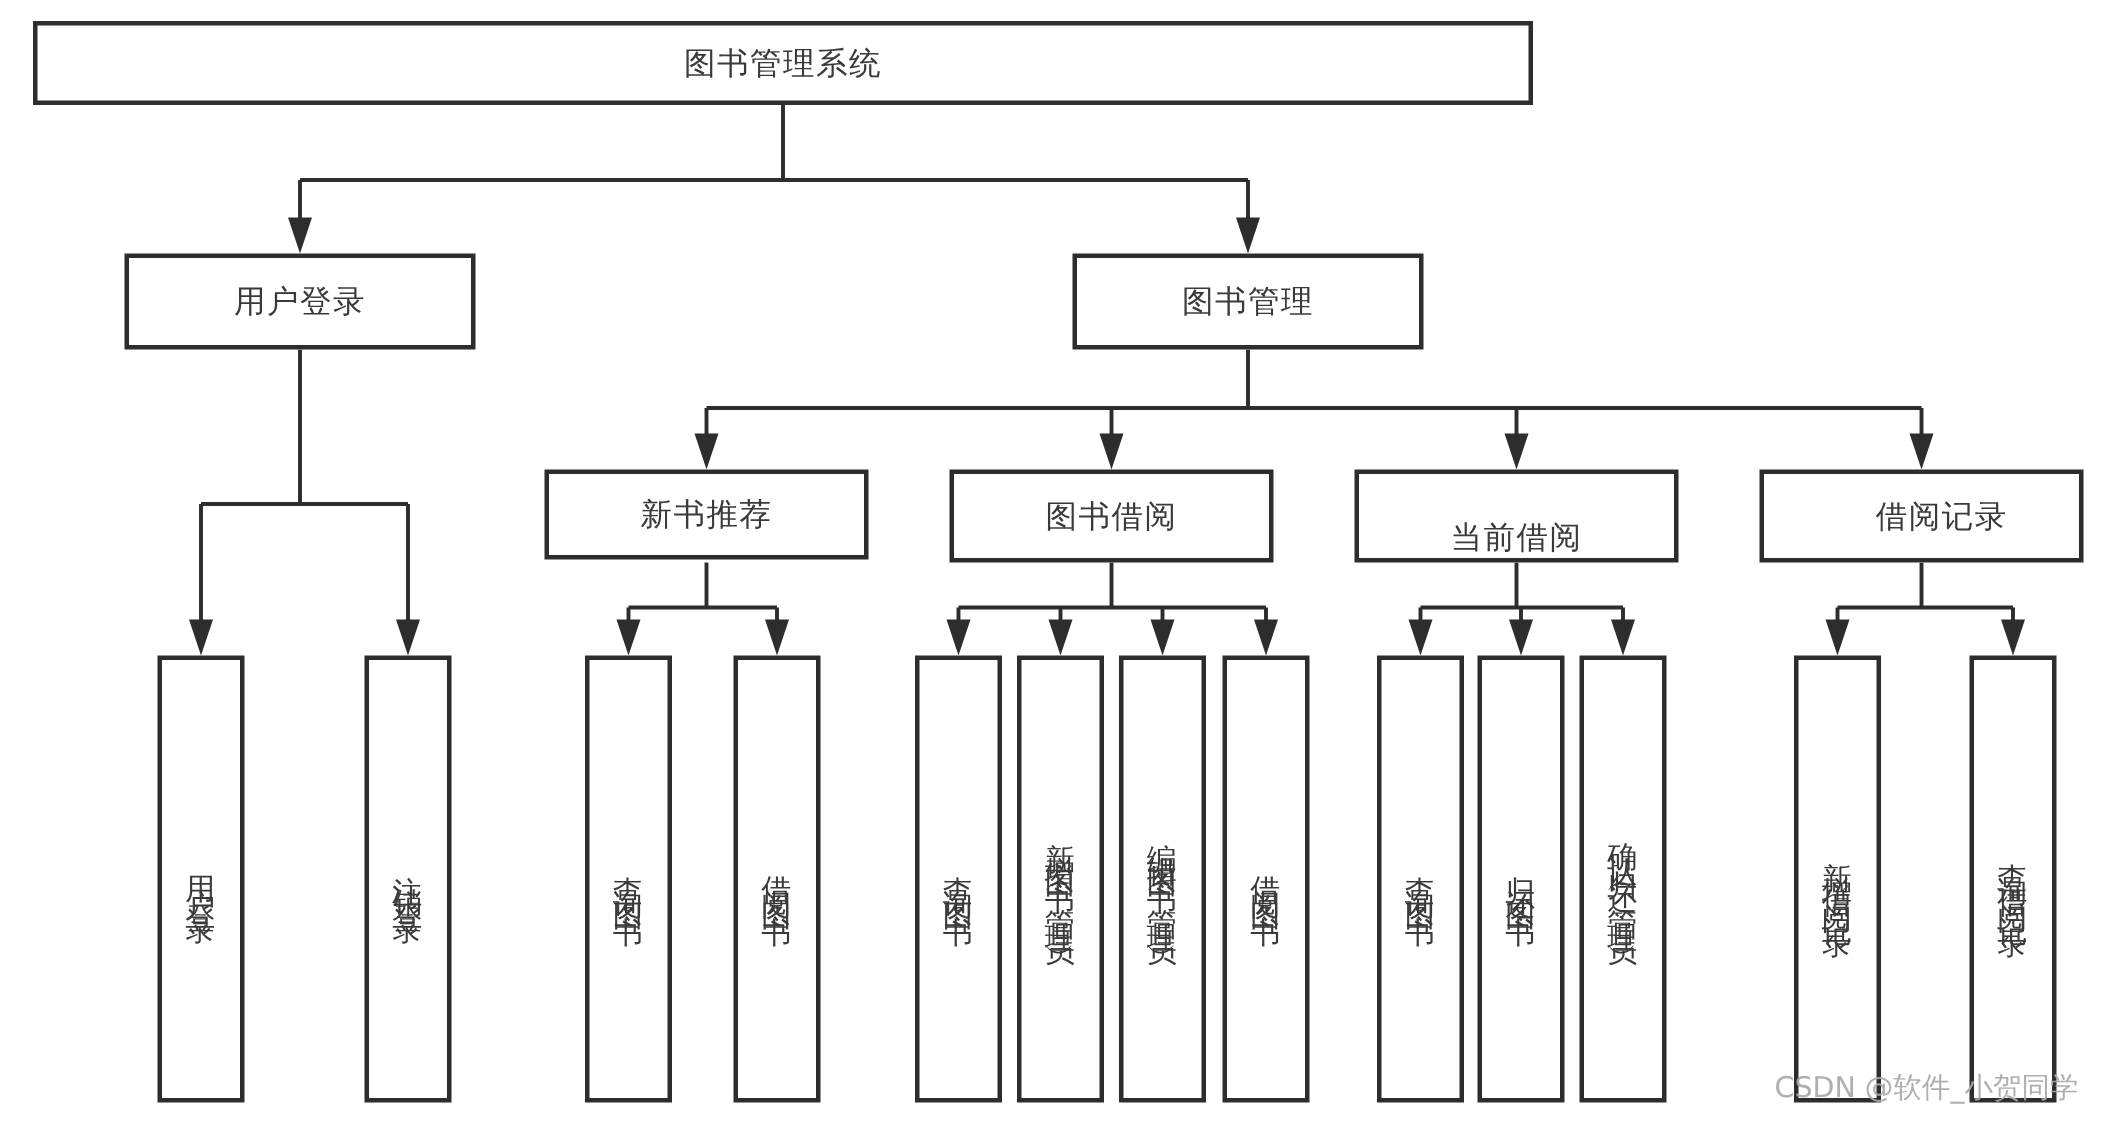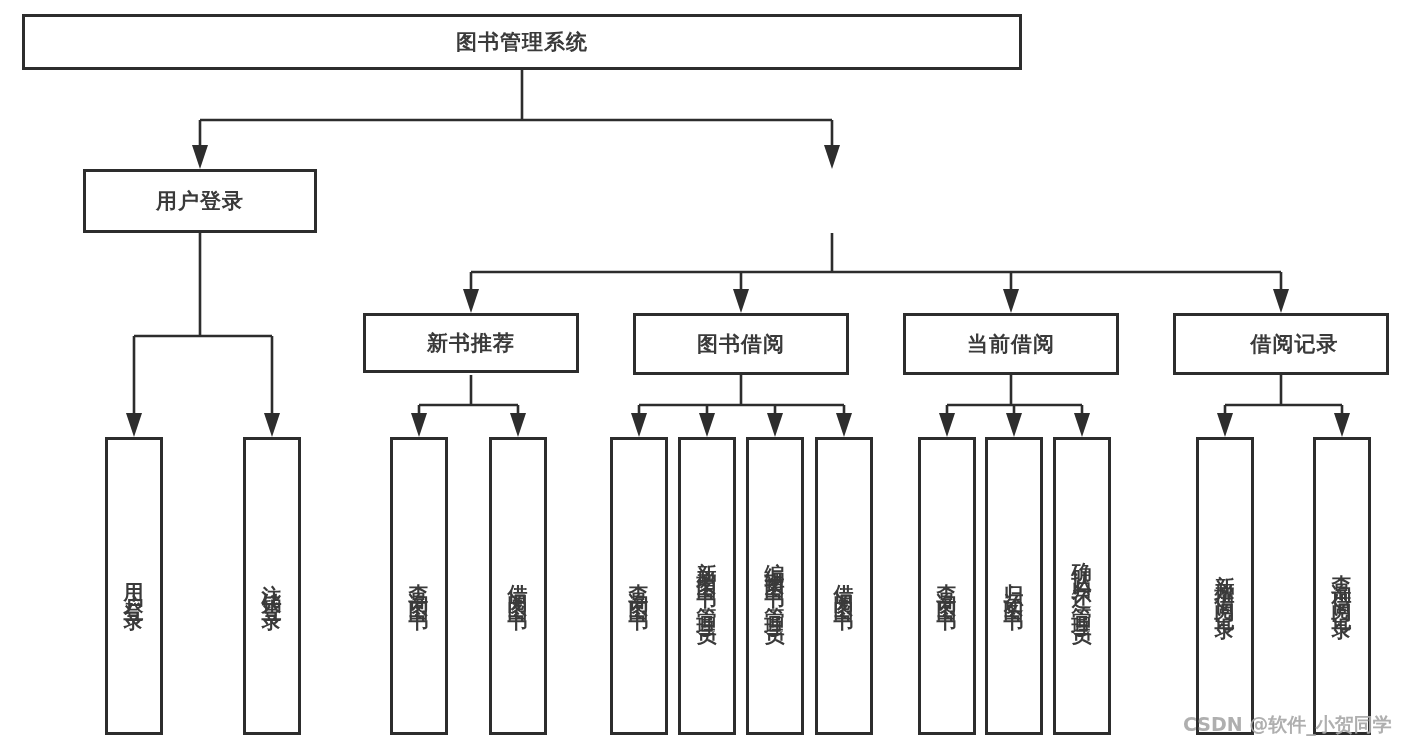--- a/index.html
+++ b/index.html
@@ -1,21 +1,21 @@
 <!DOCTYPE html>
 <html><head>
 <meta charset="utf-8">
 <style>
   html,body{margin:0;padding:0;}
   body{
     width:1405px;height:747px;position:relative;background:#ffffff;
     font-family:"DejaVu Sans","Liberation Sans",sans-serif;
     overflow:hidden;
   }
-  .stage{position:absolute;left:0;top:0;width:1405px;height:747px;font-weight:bold;}
+  .stage{position:absolute;left:0;top:0;width:1405px;height:747px;}
   .node{
     position:absolute;box-sizing:border-box;
     border:3px solid #2d2d2d;background:#ffffff;
     display:flex;align-items:center;justify-content:center;
     color:#3a3a3a;
   }
   .node--root{font-size:21px;letter-spacing:1px;}
   .node--branch{font-size:21px;letter-spacing:1px;}
   .node--leaf{font-size:20px;}
   .vtext{
@@ -88,28 +88,31 @@
     </g>
   </svg>
 
   <div class="node node--root" style="left:22px;top:14px;width:1000px;height:56px;">
     <span>图书管理系统</span>
   </div>
 
   <div class="node node--branch" style="left:83px;top:169px;width:234px;height:64px;">
     <span>用户登录</span>
   </div>
+  <div class="node node--branch" style="left:715px;top:169px;width:234px;height:64px;">
+    <span>图书管理</span>
+  </div>
 
   <div class="node node--branch" style="left:363px;top:313px;width:216px;height:60px;">
     <span>新书推荐</span>
   </div>
   <div class="node node--branch" style="left:633px;top:313px;width:216px;height:62px;align-items:center;">
     <span>图书借阅</span>
   </div>
-  <div class="node node--branch" style="left:903px;top:313px;width:216px;height:62px;">
+  <div class="node node--branch" style="left:903px;top:313px;width:216px;height:62px;align-items:flex-end;">
     <span>当前借阅</span>
   </div>
   <div class="node node--branch" style="left:1173px;top:313px;width:216px;height:62px;padding-left:27px;">
     <span>借阅记录</span>
   </div>
 
   <div class="node node--leaf" style="left:105px;top:437px;width:58px;height:298px;">
     <span class="vtext">用户登录</span>
   </div>
   <div class="node node--leaf" style="left:243px;top:437px;width:58px;height:298px;">

